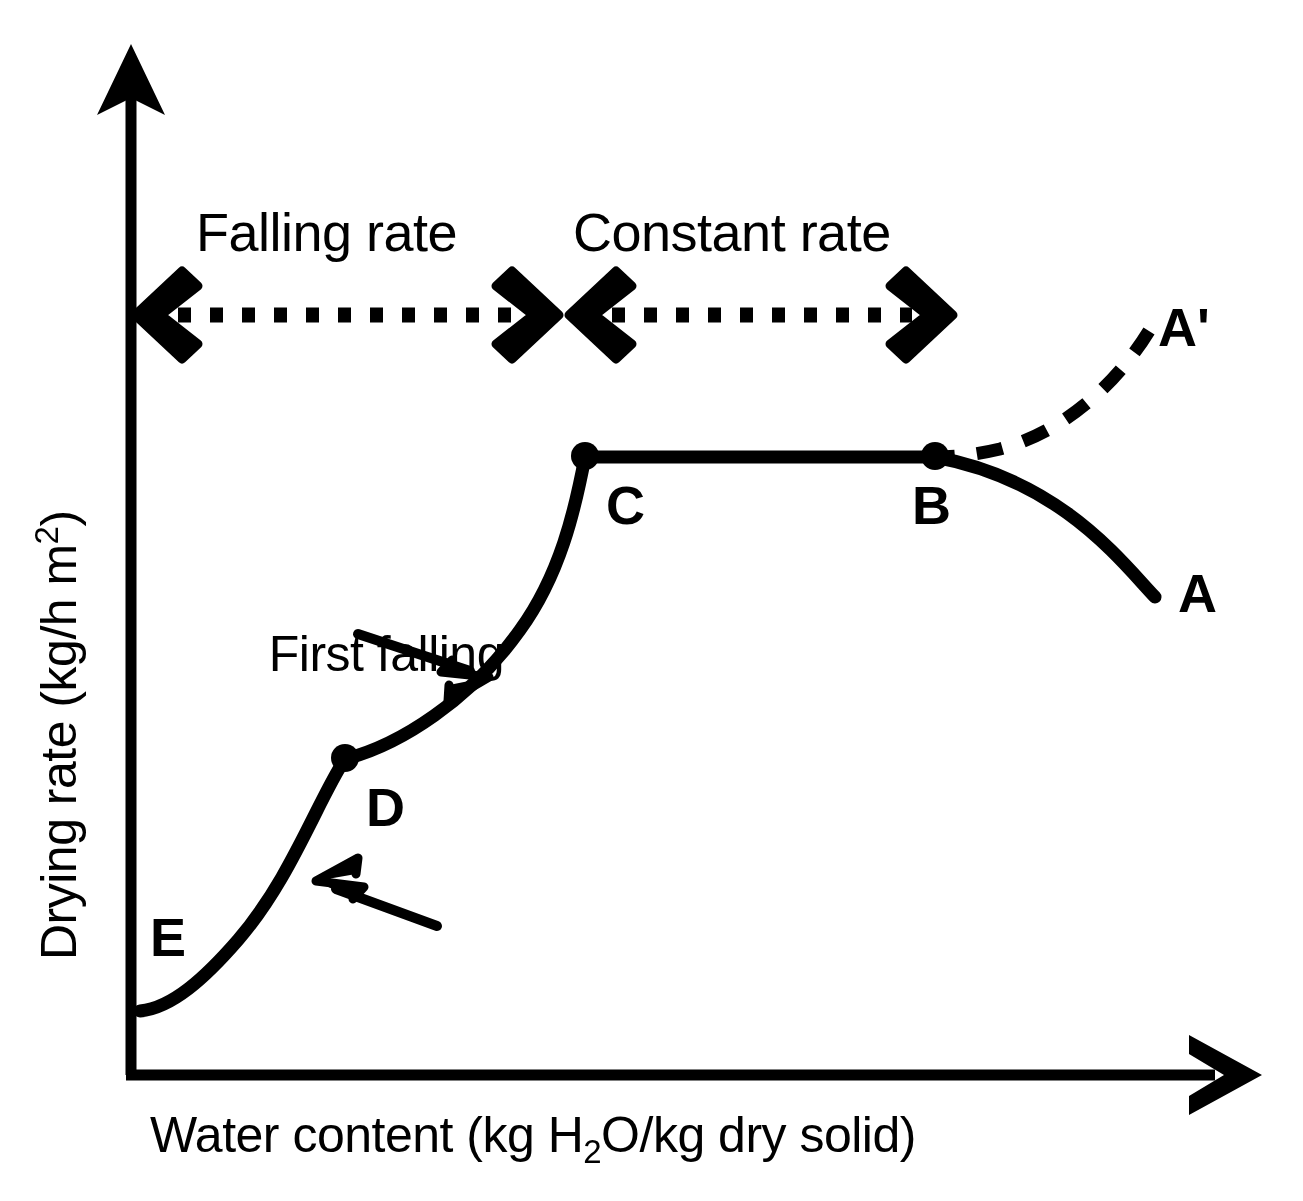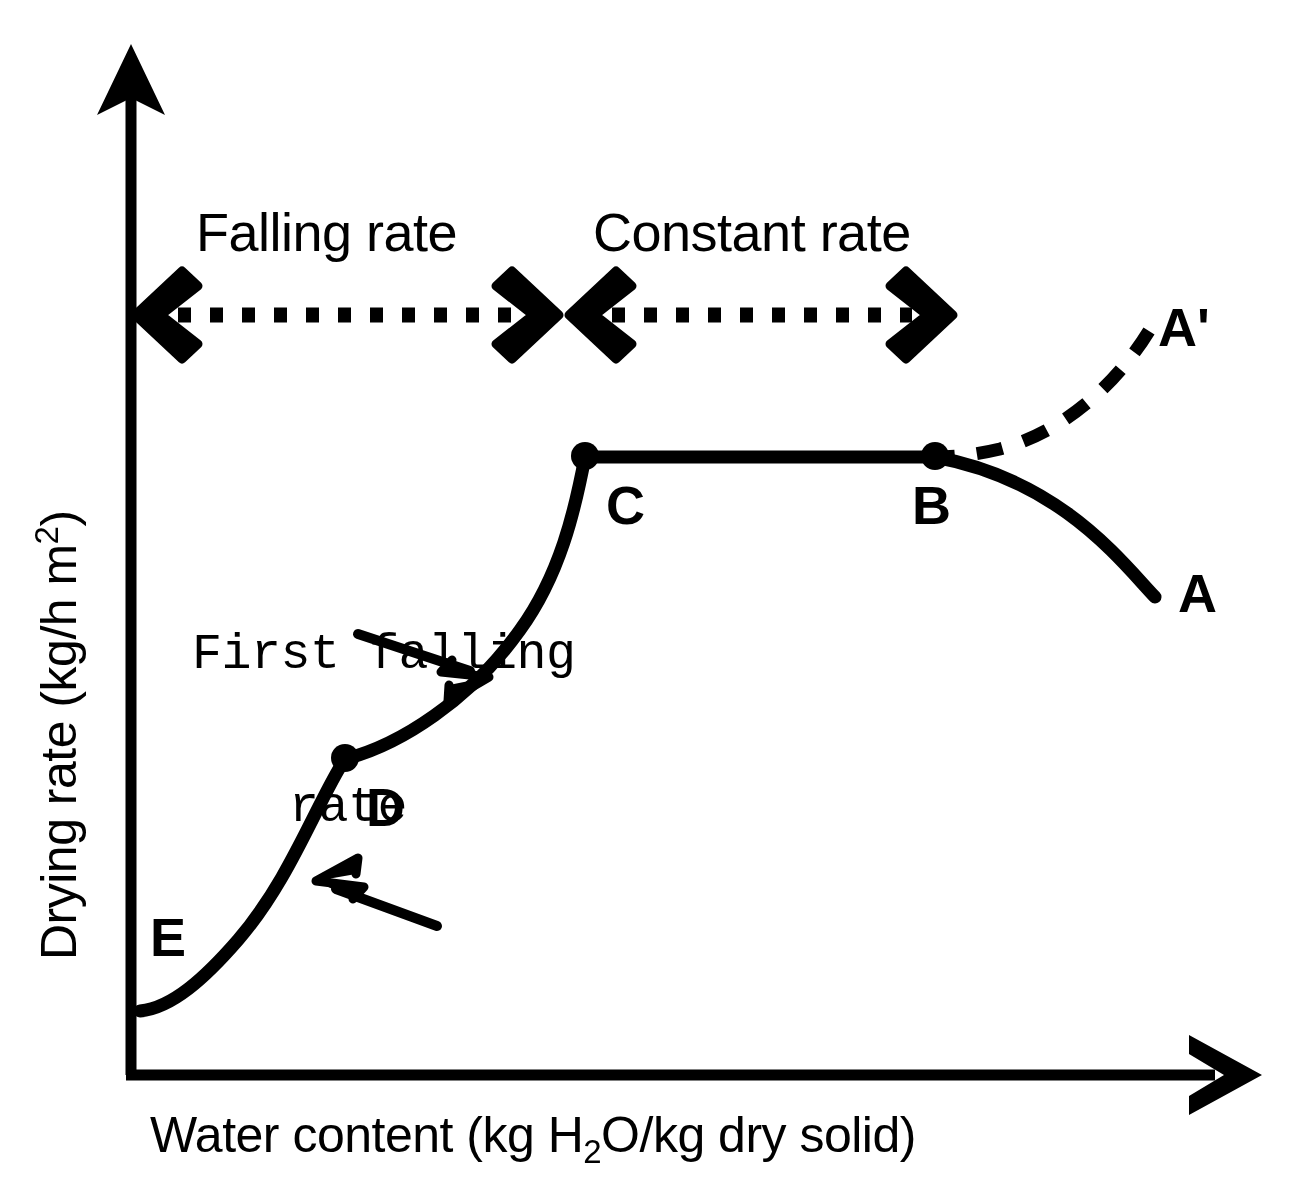--- a/index.html
+++ b/index.html
@@ -41,23 +41,22 @@
   .lbl-point {
     font-size: 54px;
     font-weight: 700;
   }
   .lbl-annot {
     font-size: 50px;
     font-weight: 400;
     letter-spacing: -0.5px;
   }
   .lbl-annot.two-line {
-    text-align: center;
+    text-align: right;
     line-height: 1.02;
-    font-family: Liberation Mono, monospace;
   }
   .axis-title {
     font-size: 50px;
     font-weight: 400;
     letter-spacing: -0.5px;
   }
   #ylabel {
     transform-origin: left top;
     transform: rotate(-90deg);
   }
@@ -132,25 +131,24 @@
 
       <g>
         <line x1="437" y1="926" x2="336" y2="889" stroke="#000000" stroke-width="10" stroke-linecap="round"></line>
         <path d="M 316 881 L 364 887 L 353 899 M 316 881 L 358 858 L 356 874" fill="#000000" stroke="#000000" stroke-width="9" stroke-linejoin="round" stroke-linecap="round"></path>
       </g>
     </g>
   </svg>
 
   <div class="txt lbl-region" style="left:196px; top:205px;">Falling rate</div>
 
-  <div class="txt lbl-region" style="left:573px; top:205px;margin-left:20px;">Constant rate</div>
+  <div class="txt lbl-region" style="left:573px; top:205px;">Constant rate</div>
 
   <div class="txt lbl-annot two-line" style="left:192px; top:527px; width:312px;">
     <div>First falling</div>
-    <div>rate</div>
   </div>
 
 
   <div class="txt lbl-point" style="left:1178px; top:566px;">A</div>
 
   <div class="txt lbl-point" style="left:1158px; top:300px;">A'</div>
 
   <div class="txt lbl-point" style="left:912px; top:478px;">B</div>
 
   <div class="txt lbl-point" style="left:606px; top:478px;">C</div>

